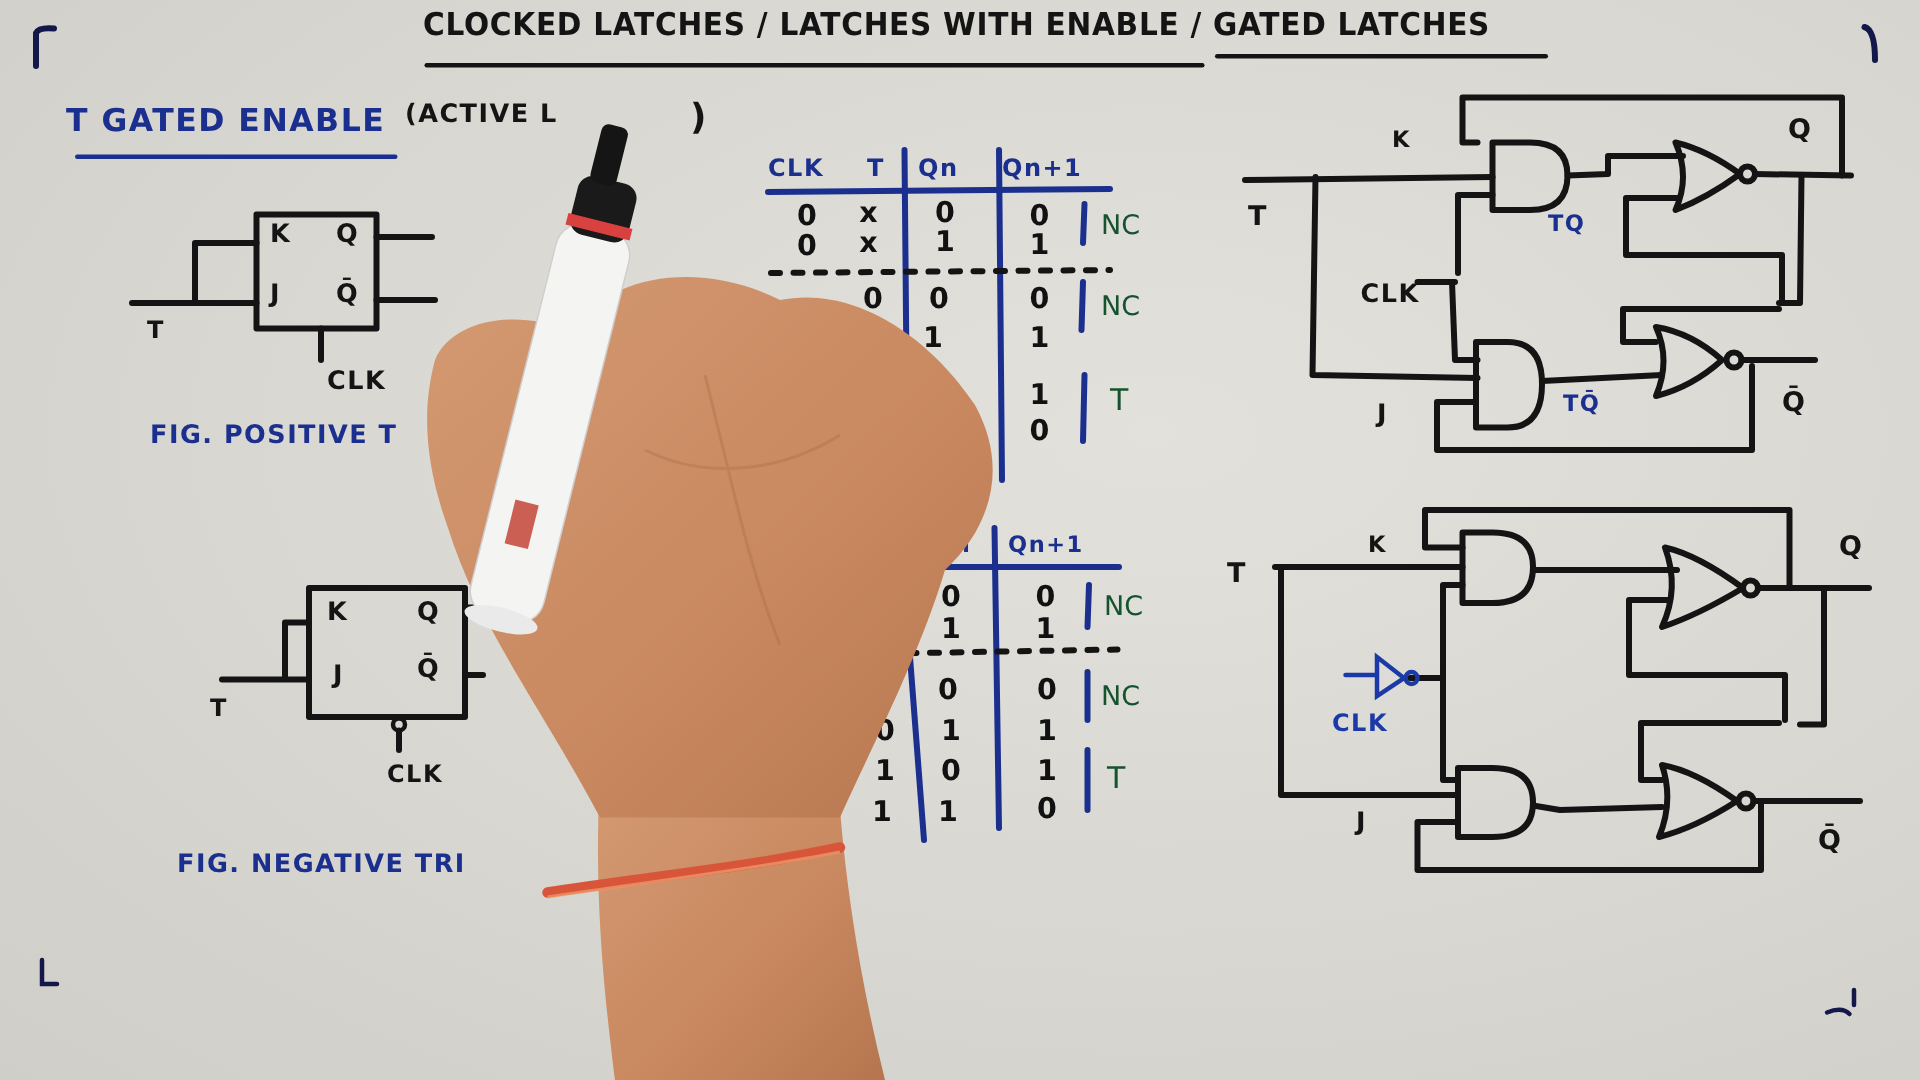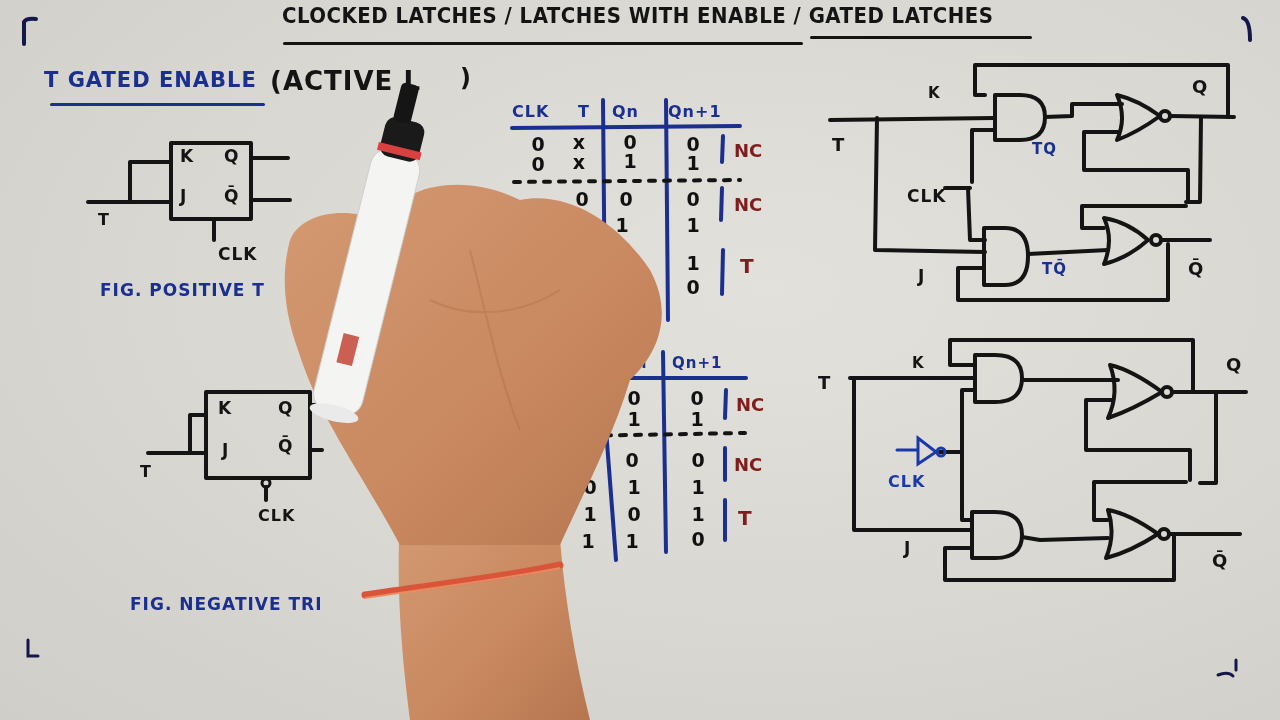--- a/index.html
+++ b/index.html
@@ -5,21 +5,21 @@
   html, body { margin:0; padding:0; }
   body { width:1280px; height:720px; overflow:hidden; background:#d9d8d2; position:relative; font-family:"DejaVu Sans", sans-serif; }
   .board { position:absolute; left:0; top:0; width:1280px; height:720px;
     background: radial-gradient(ellipse at 60% 40%, #e2e1db 0%, #d8d7d1 55%, #cfcec8 100%); }
   .hw { position:absolute; font-family:"DejaVu Sans", sans-serif; font-weight:bold; letter-spacing:1px; white-space:nowrap; transform-origin:left top; }
   .blk { color:#141414; }
   .blu { color:#1b2f8f; }
   .ul { position:absolute; height:3px; border-radius:2px; }
   svg { position:absolute; left:0; top:0; }
   .cell { position:absolute; font-family:"DejaVu Sans", sans-serif; font-weight:bold; font-size:19px; color:#111; text-align:center; width:20px; }
-  .nc { position:absolute; font-weight:bold; font-size:18px; color:#7f1d1d; font-family:"DejaVu Sans", sans-serif;text-align:right; }
+  .nc { position:absolute; font-weight:normal; font-size:18px; color:#14532d; font-family:"DejaVu Sans", sans-serif;text-align:right; }
   .hand-layer { position:absolute; left:0; top:0; width:1280px; height:720px; pointer-events:none; }
 </style>
 </head>
 <body>
 
 <div class="board"></div>
 
 <svg width="1280" height="720">
   <path d="M24 44 L24 22 Q26 18 36 19" stroke="#14174a" stroke-width="4" fill="none" stroke-linecap="round"></path>
   <path d="M1243 18 Q1250 20 1250 40" stroke="#14174a" stroke-width="4" fill="none" stroke-linecap="round"></path>
@@ -32,21 +32,21 @@
   <span>/</span>
   <span>LATCHES WITH ENABLE</span>
   <span>/</span>
   <span>GATED LATCHES</span>
 </div>
 <div class="ul" style="left:283px;top:42px;width:520px;background:#141414;"></div>
 <div class="ul" style="left:810px;top:36px;width:222px;background:#141414;"></div>
 
 <div class="hw blu" style="left:44px;top:68px;font-size:21px;">T GATED ENABLE</div>
 <div class="ul" style="left:50px;top:103px;width:215px;background:#1b2f8f;"></div>
-<div class="hw blk" style="left:270px;top:66px;font-size:26px;">(ACTIVE L</div>
+<div class="hw blk" style="left:270px;top:66px;font-size:17px;">(ACTIVE L</div>
 <div class="hw blk" style="left:460px;top:64px;font-size:24px;">)</div>
 
 <svg width="1280" height="720">
   <g stroke="#141414" stroke-width="4" fill="none" stroke-linecap="round" stroke-linejoin="round">
 
     <rect x="171" y="143" width="80" height="76"></rect>
     <path d="M88 202 L171 202 M130 202 L130 162 L171 162"></path>
     <path d="M251 158 L288 158 M251 200 L290 200"></path>
     <path d="M214 219 L214 240"></path>
 
@@ -120,21 +120,21 @@
 <div class="hw blk" style="left:98px;top:210px;font-size:16px;">T</div>
 <div class="hw blk" style="left:218px;top:244px;font-size:17px;">CLK</div>
 <div class="hw blu" style="left:100px;top:280px;font-size:17px;">FIG. POSITIVE T</div>
 
 <div class="hw blk" style="left:218px;top:398px;font-size:17px;">K</div>
 <div class="hw blk" style="left:222px;top:440px;font-size:17px;">J</div>
 <div class="hw blk" style="left:278px;top:398px;font-size:17px;">Q</div>
 <div class="hw blk" style="left:278px;top:436px;font-size:17px;">Q̄</div>
 <div class="hw blk" style="left:140px;top:462px;font-size:16px;">T</div>
 <div class="hw blk" style="left:258px;top:506px;font-size:16px;">CLK</div>
-<div class="hw blu" style="left:130px;top:566px;font-size:17px;margin-top:28px;">FIG. NEGATIVE TRI</div>
+<div class="hw blu" style="left:118px;top:566px;font-size:17px;">FIG. NEGATIVE TRI</div>
 
 <div>
   <div class="hw blu" style="left:512px;top:102px;font-size:16px;">CLK</div>
   <div class="hw blu" style="left:578px;top:102px;font-size:16px;">T</div>
   <div class="hw blu" style="left:612px;top:102px;font-size:16px;">Qn</div>
   <div class="hw blu" style="left:668px;top:102px;font-size:16px;">Qn+1</div>
 
   <div class="cell" style="left:528px;top:133px;">0</div>
   <div class="cell" style="left:569px;top:131px;">x</div>
   <div class="cell" style="left:620px;top:131px;">0</div>

